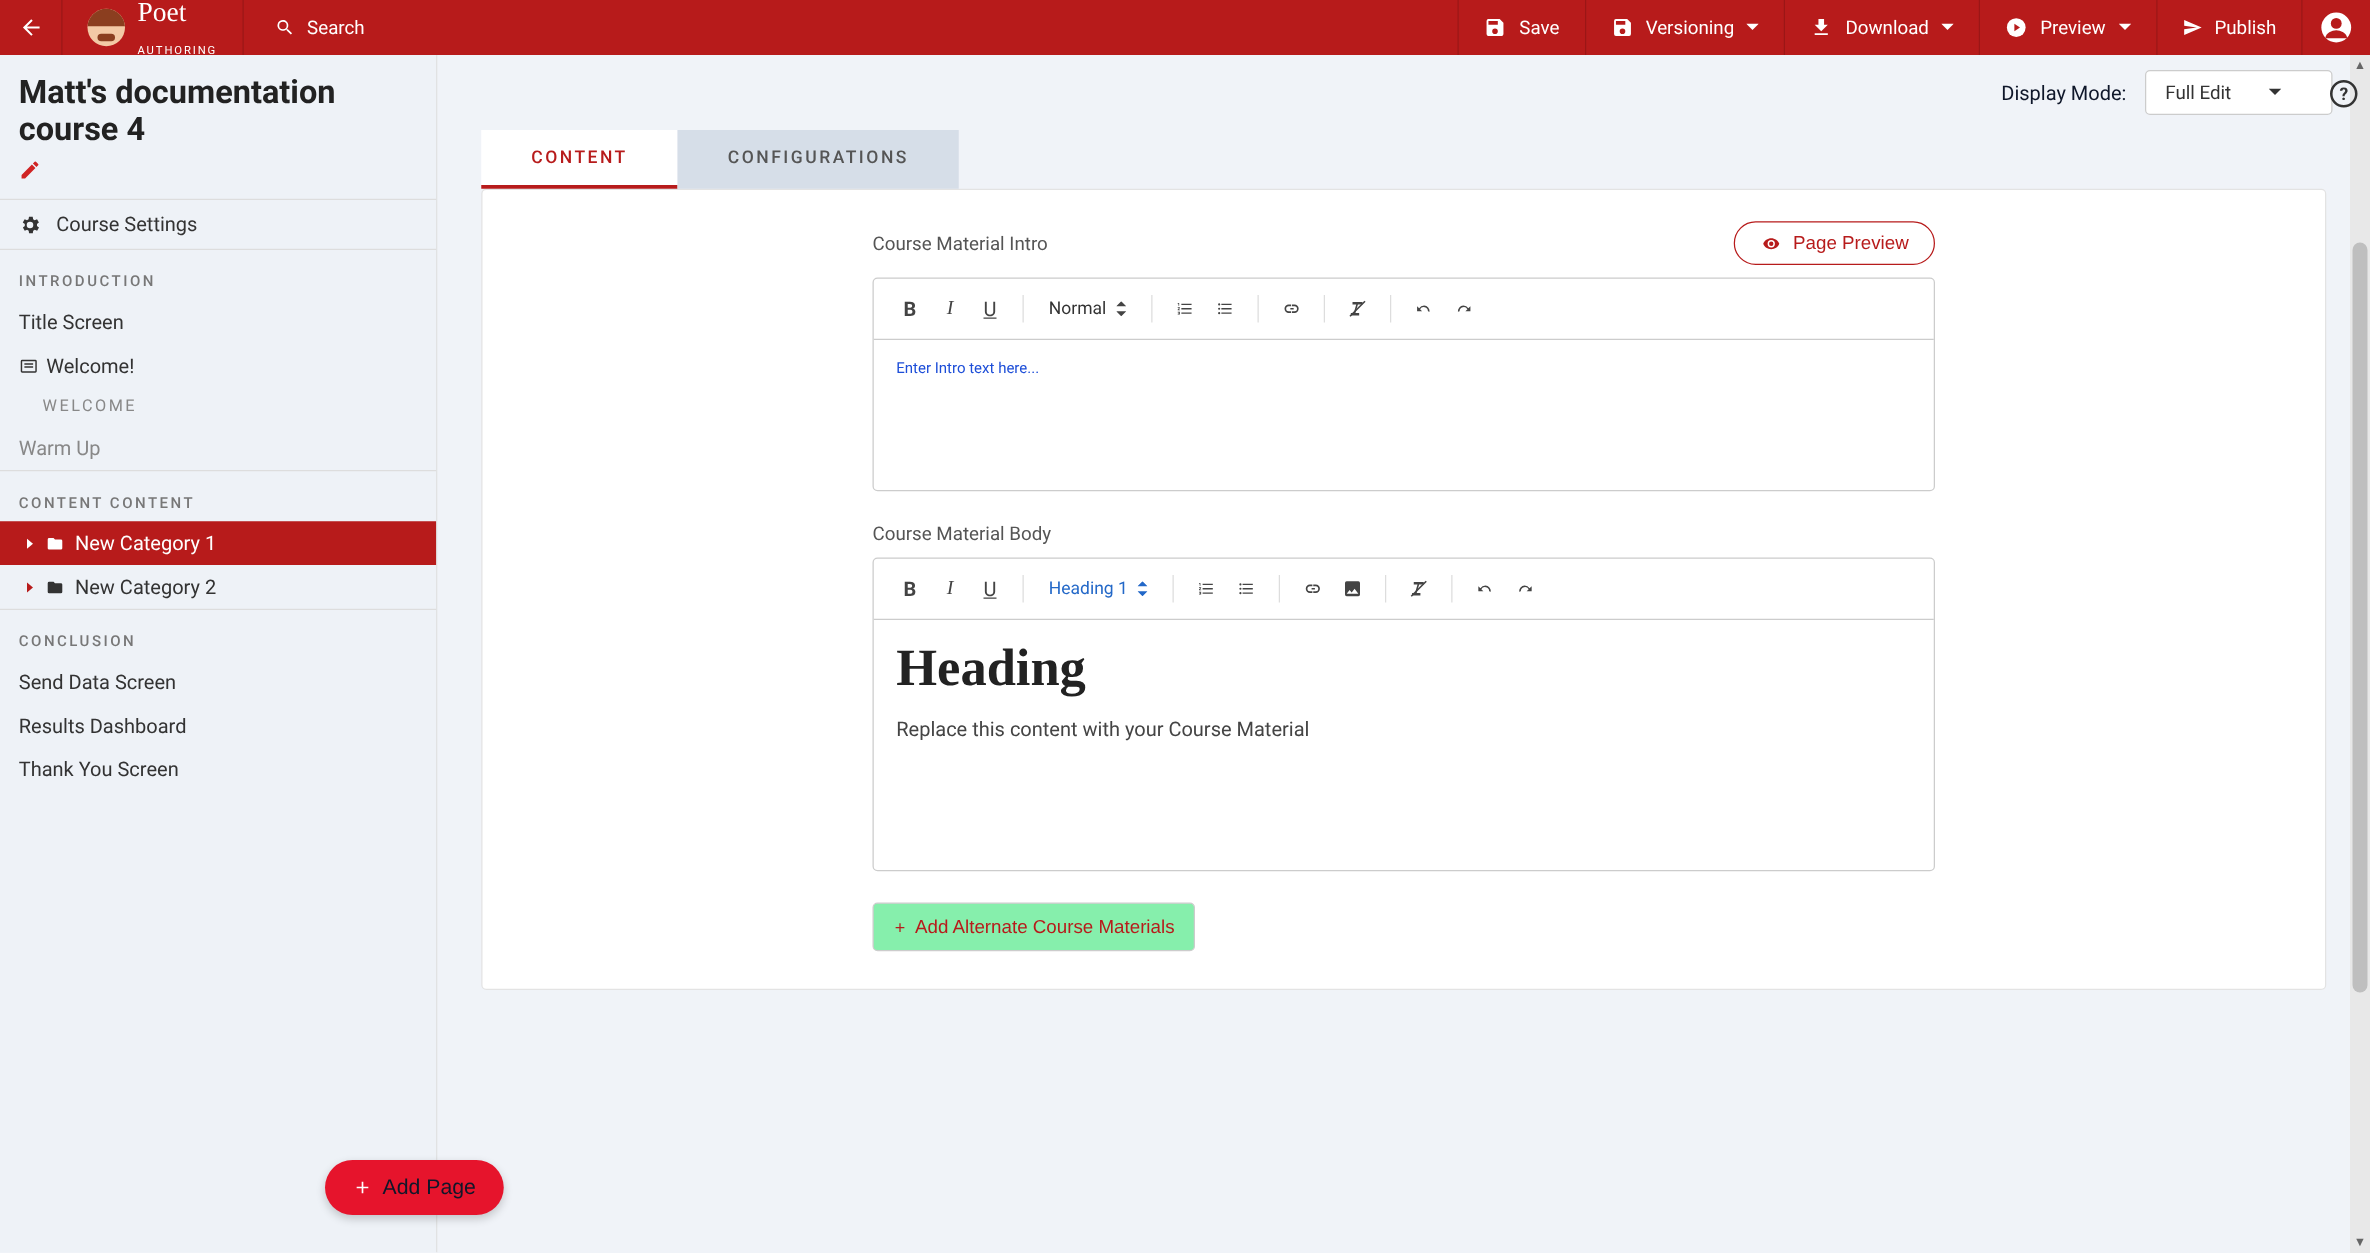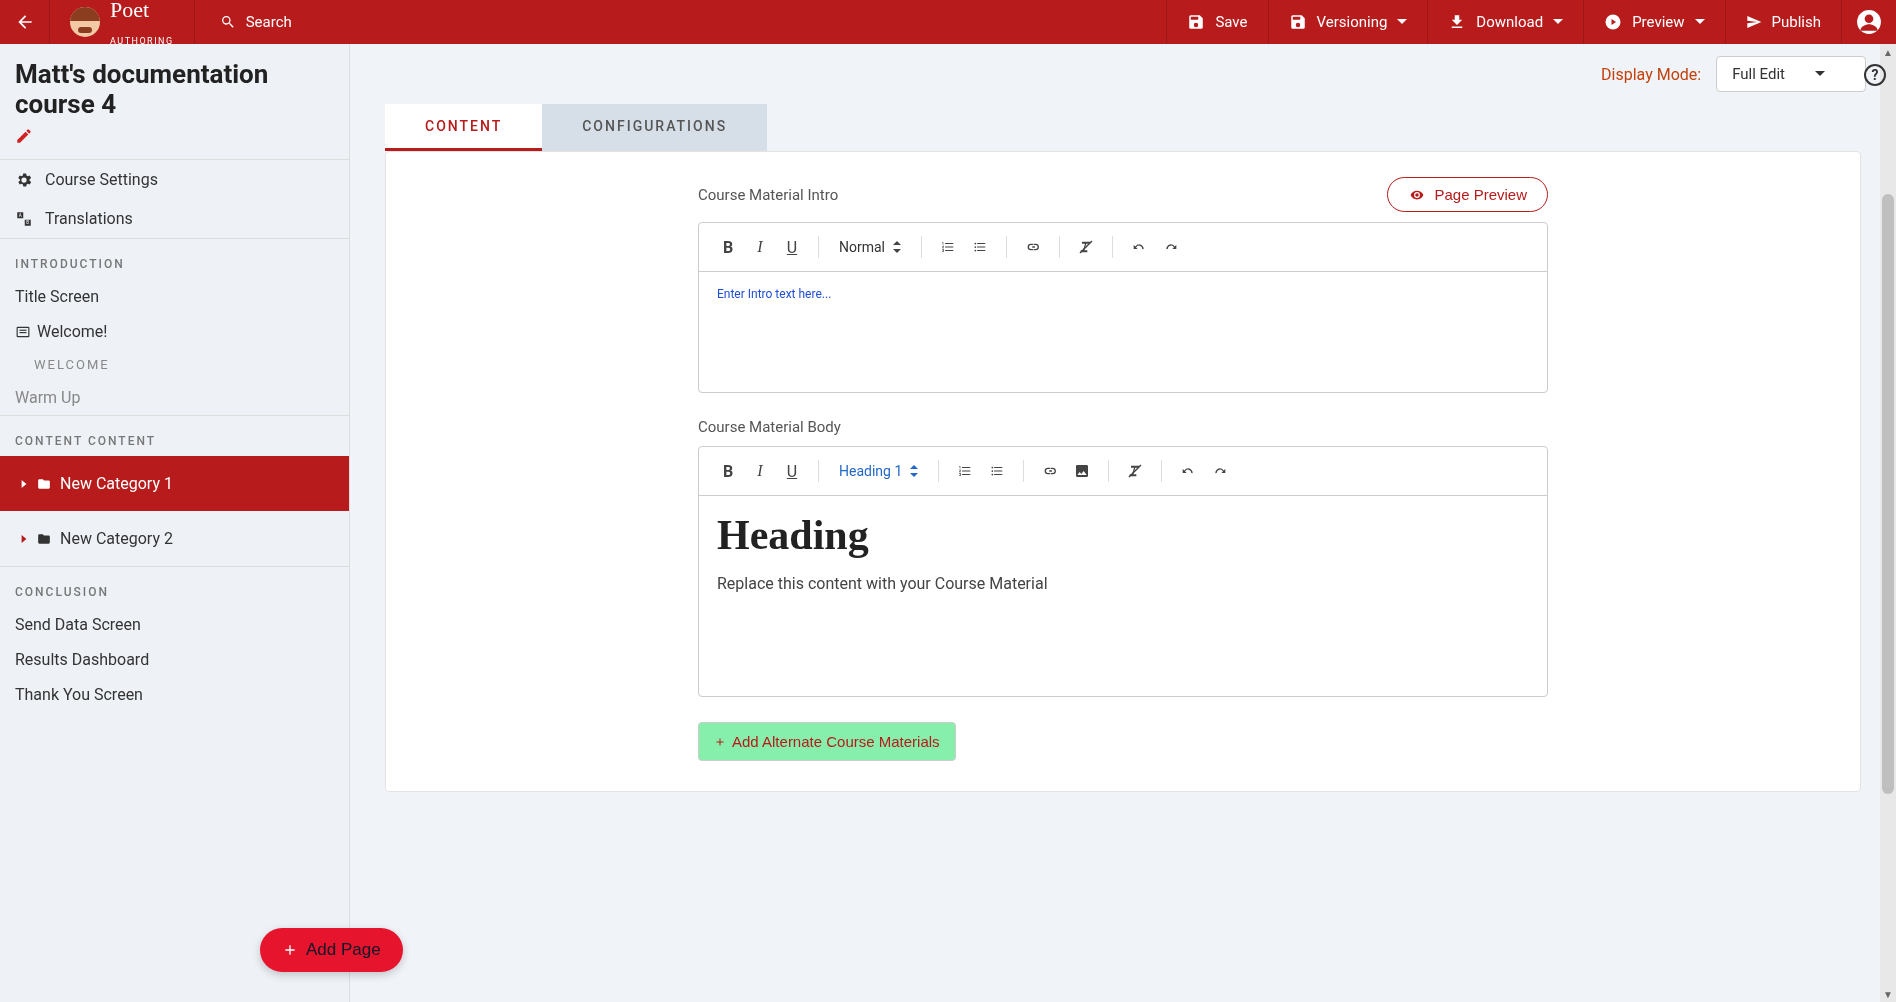--- a/index.html
+++ b/index.html
@@ -28,27 +28,27 @@
   .course-header{padding:15px 15px 10px 15px;}
   .course-title-row{display:flex;align-items:flex-start;gap:10px;}
   .course-title{font-size:26px; font-weight:700; color:#222;}
   .edit-pencil{color:#d02424; margin-top:8px; cursor:pointer;}
   .side-nav{border-top:1px solid #ddd;}
   .side-link{display:flex;align-items:center;gap:12px;padding:10px 15px;font-size:16px;color:#333;cursor:pointer;}
   .section-head{padding:18px 15px 8px 15px;font-size:12px;letter-spacing:2px;color:#777;font-weight:500;border-top:1px solid #ddd;}
   .page-item{padding:8px 15px;font-size:16px;color:#333;cursor:pointer;}
   .page-item.sub{padding-left:34px; font-size:13px; color:#888; letter-spacing:2px;}
   .page-item.dim{color:#888;}
-  .cat-item{display:flex;align-items:center;gap:8px;padding:18px 20px;font-size:16px;cursor:pointer;}
+  .cat-item{display:flex;align-items:center;gap:8px;padding:8px 20px;font-size:16px;cursor:pointer;}
   .cat-item.active{background:#b71b1b;color:#fff;}
   
   .add-page-btn{position:fixed; bottom:30px; left:260px; background:#e6142c; color:#0f172a; border:none; border-radius:25px; padding:12px 22px; font-size:17px; font-weight:500; display:flex;align-items:center;gap:8px;cursor:pointer;box-shadow:0 3px 8px rgba(0,0,0,0.2);z-index:10;}
 
   .display-mode-row{display:flex;justify-content:flex-end;align-items:center;gap:15px;padding:12px 30px;}
-  .display-mode-label{font-size:16px;color:#c2410c;}
+  .display-mode-label{font-size:16px;color:#0f172a;}
   .display-mode-select{border:1px solid #ccc;border-radius:4px;background:#fff;padding:8px 40px 8px 15px;font-size:15px;display:flex;align-items:center;gap:30px;cursor:pointer;}
   .help-btn{position:fixed;right:6px;top:60px;width:30px;height:30px;border-radius:50%;display:flex;align-items:center;justify-content:center;cursor:pointer;z-index:20;}
 
   .tabs{display:flex;margin-left:35px;}
   .tab{padding:14px 40px;font-size:14px;letter-spacing:2px;font-weight:500;cursor:pointer;background:#d6dee8;color:#555;}
   .tab.active{background:#fff;color:#b71b1b;border-bottom:3px solid #b71b1b;}
   
   .content-panel{background:#fff;margin:0 35px 25px 35px;border:1px solid #e3e3e3;border-radius:4px;padding:25px 0 30px 0;}
   .inner{max-width:900px;margin:0 auto;padding:0 25px;}
   .field-row{display:flex;justify-content:space-between;align-items:center;margin-bottom:10px;}
@@ -159,28 +159,20 @@
           </svg>
       </div>
     </div>
     <div class="side-nav">
       <div class="side-link">
         <svg width="18" height="18" viewBox="0 0 24 24" fill="#333">
             <path d="M19.4 13l.1-1-.1-1 2.1-1.6-2-3.5-2.5 1a7 7 0 00-1.7-1l-.4-2.6h-4l-.4 2.6c-.6.3-1.2.6-1.7 1l-2.5-1-2 3.5L6.5 11l-.1 1 .1 1-2.1 1.6 2 3.5 2.5-1c.5.4 1.1.7 1.7 1l.4 2.6h4l.4-2.6c.6-.3 1.2-.6 1.7-1l2.5 1 2-3.5L19.4 13zM12 15.5A3.5 3.5 0 1112 8.5a3.5 3.5 0 010 7z"></path>
           </svg>
         <span>Course Settings</span>
       </div>
-      <div class="side-link">
-        <svg width="18" height="18" viewBox="0 0 24 24" fill="#333">
-            <path d="M3 3h8v8H3zM13 13h8v8h-8z"></path>
-            <text x="5" y="9" font-size="6" fill="#fff">A</text>
-            <text x="15" y="19" font-size="6" fill="#fff">B</text>
-          </svg>
-        <span>Translations</span>
-      </div>
     </div>
 
     <div class="section-head">INTRODUCTION</div>
     <div class="page-item">Title Screen</div>
     <div class="page-item" style="display:flex;gap:6px;align-items:center;">
       <svg width="16" height="14" viewBox="0 0 24 24" fill="#333">
           <rect x="2" y="4" width="20" height="16" rx="1" fill="none" stroke="#333" stroke-width="2"></rect>
           <line x1="6" y1="9" x2="18" y2="9" stroke="#333" stroke-width="2"></line>
           <line x1="6" y1="13" x2="18" y2="13" stroke="#333" stroke-width="2"></line>
         </svg>

